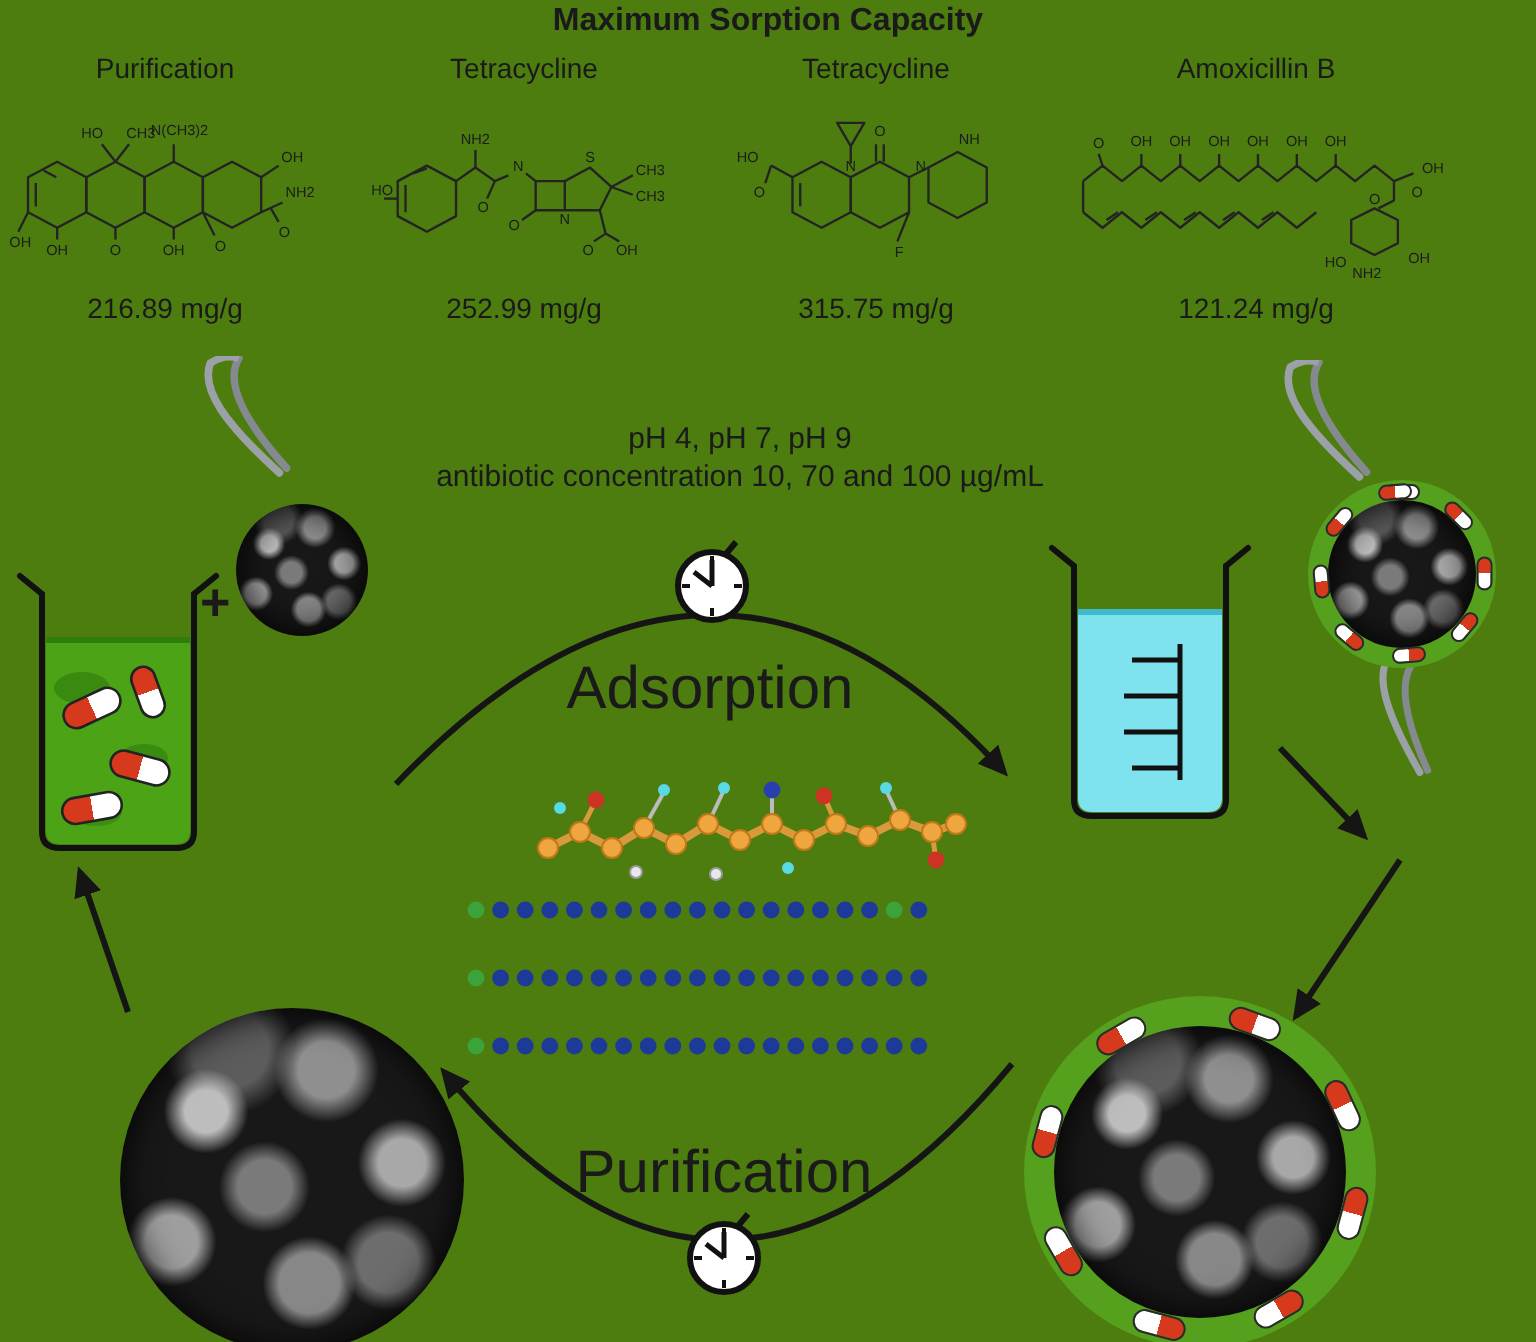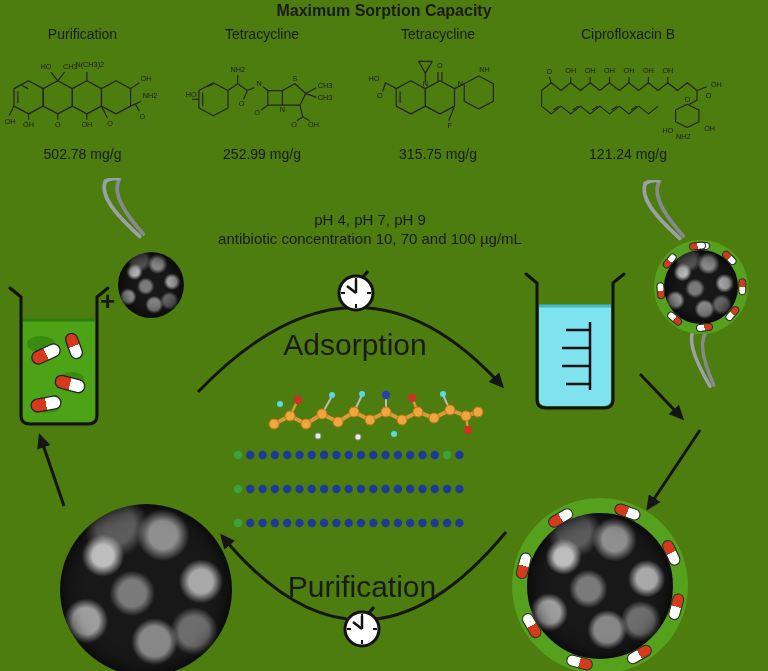--- a/index.html
+++ b/index.html
@@ -69,21 +69,21 @@
       <text x="90" y="26">N(CH3)2</text>
       <text x="148" y="40">OH</text>
       <text x="8" y="84">OH</text>
       <text x="27" y="88">OH</text>
       <text x="57" y="88">O</text>
       <text x="87" y="88">OH</text>
       <text x="111" y="86">O</text>
       <text x="152" y="58">NH2</text>
       <text x="144" y="79">O</text>
     </svg>
-    <div class="ab-cap">502.78 mg/g</div>
+    <div class="ab-cap">216.89 mg/g</div>
   </div>
 
   <div class="abs ab-col" style="left:182px;top:26px;width:160px;">
     <div class="ab-name">Tetracycline</div>
     <svg class="structure" width="160" height="102" viewBox="0 0 160 105">
       <path d="M30,42 L45,50 L45,68 L30,76 L15,68 L15,50 Z"></path>
       <path d="M19,52 L19,66 M23,46 L30,43.5"></path>
       <path d="M15,59 L8,59"></path>
       <path d="M45,50 L55,43 L65,50 M55,43 L55,34"></path>
       <path d="M65,50 L72,47 M65,50 L61,59"></path>
@@ -126,21 +126,21 @@
       <text x="82" y="27">O</text>
       <text x="67" y="45">N</text>
       <text x="92" y="89">F</text>
       <text x="103" y="45">N</text>
       <text x="128" y="31">NH</text>
     </svg>
     <div class="ab-cap">315.75 mg/g</div>
   </div>
 
   <div class="abs ab-col" style="left:528px;top:26px;width:200px;">
-    <div class="ab-name">Ciprofloxacin B</div>
+    <div class="ab-name">Amoxicillin B</div>
     <svg class="structure" width="195" height="102" viewBox="0 0 195 105">
       <path d="M8,50 L18,42 L28,50 L38,42 L48,50 L58,42 L68,50 L78,42 L88,50 L98,42 L108,50 L118,42 L128,50 L138,42 L148,50 L158,42 L168,50"></path>
       <path d="M38,42 L38,36 M58,42 L58,36 M78,42 L78,36 M98,42 L98,36 M118,42 L118,36 M138,42 L138,36 M18,42 L16,36"></path>
       <path d="M8,50 L8,66"></path>
       <path d="M8,66 L18,74 L28,66 L38,74 L48,66 L58,74 L68,66 L78,74 L88,66 L98,74 L108,66 L118,74 L128,66"></path>
       <path d="M20,70 L26,66 M40,70 L46,66 M60,70 L66,66 M80,70 L86,66 M100,70 L106,66"></path>
       <path d="M168,50 L168,60 L160,64"></path>
       <path d="M158,64 L170,70 L170,82 L158,88 L146,82 L146,70 Z"></path>
       <path d="M168,50 L178,46"></path>
       <text x="16" y="33">O</text>

